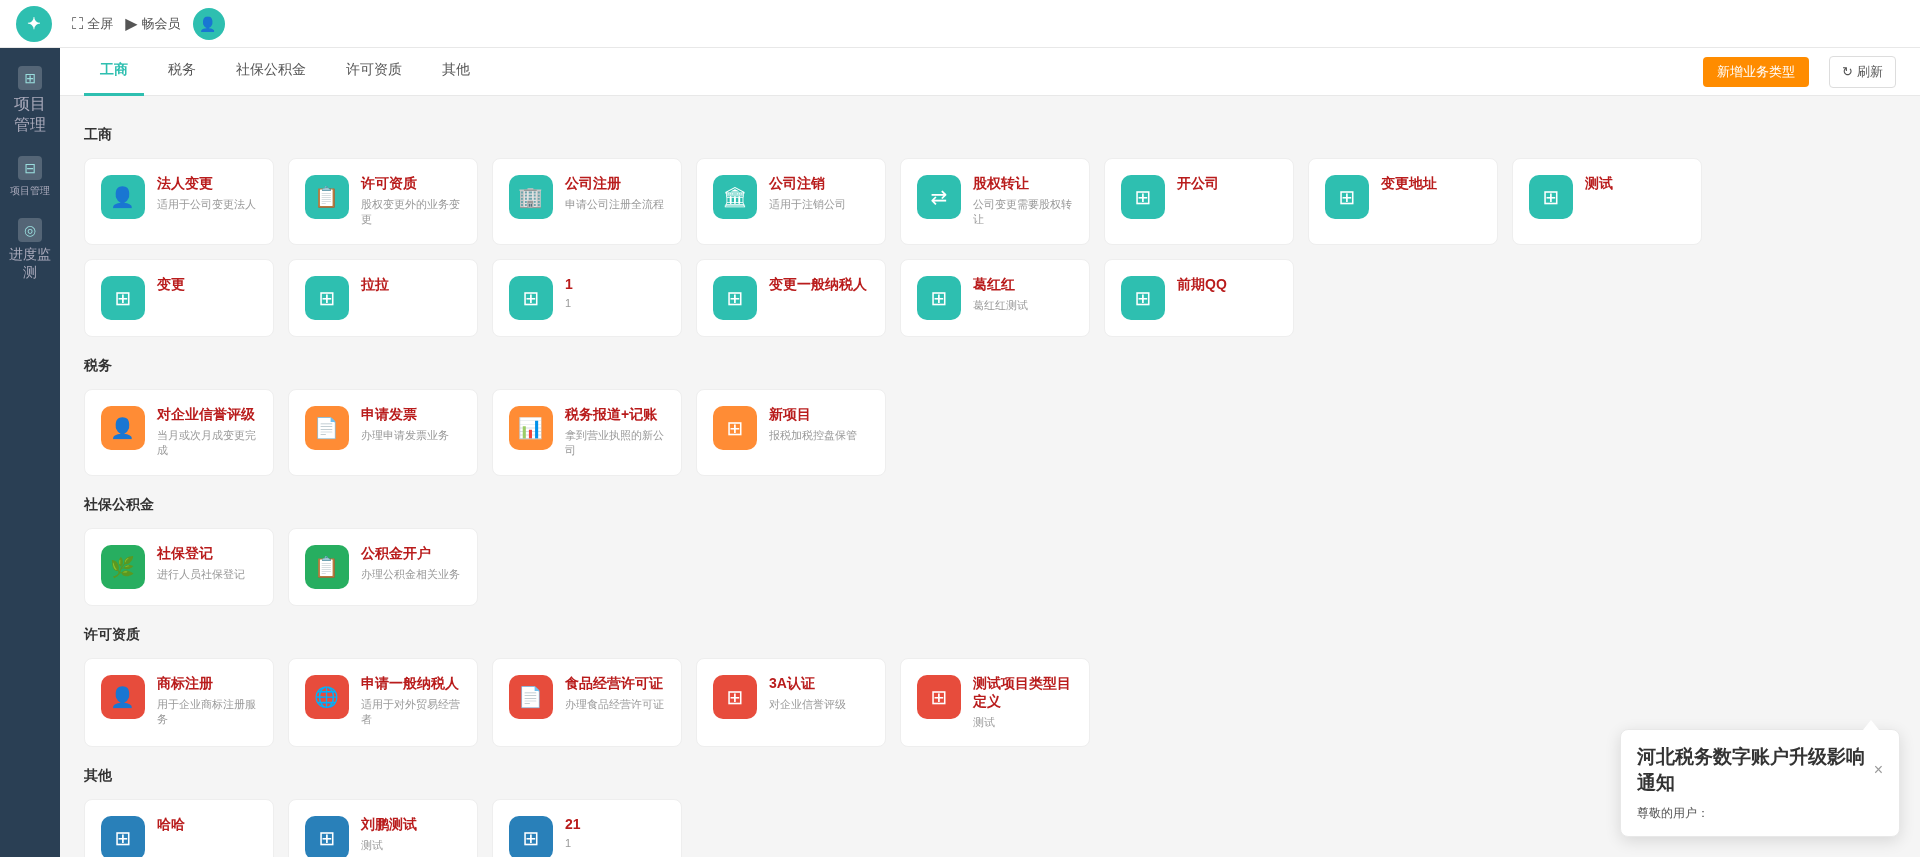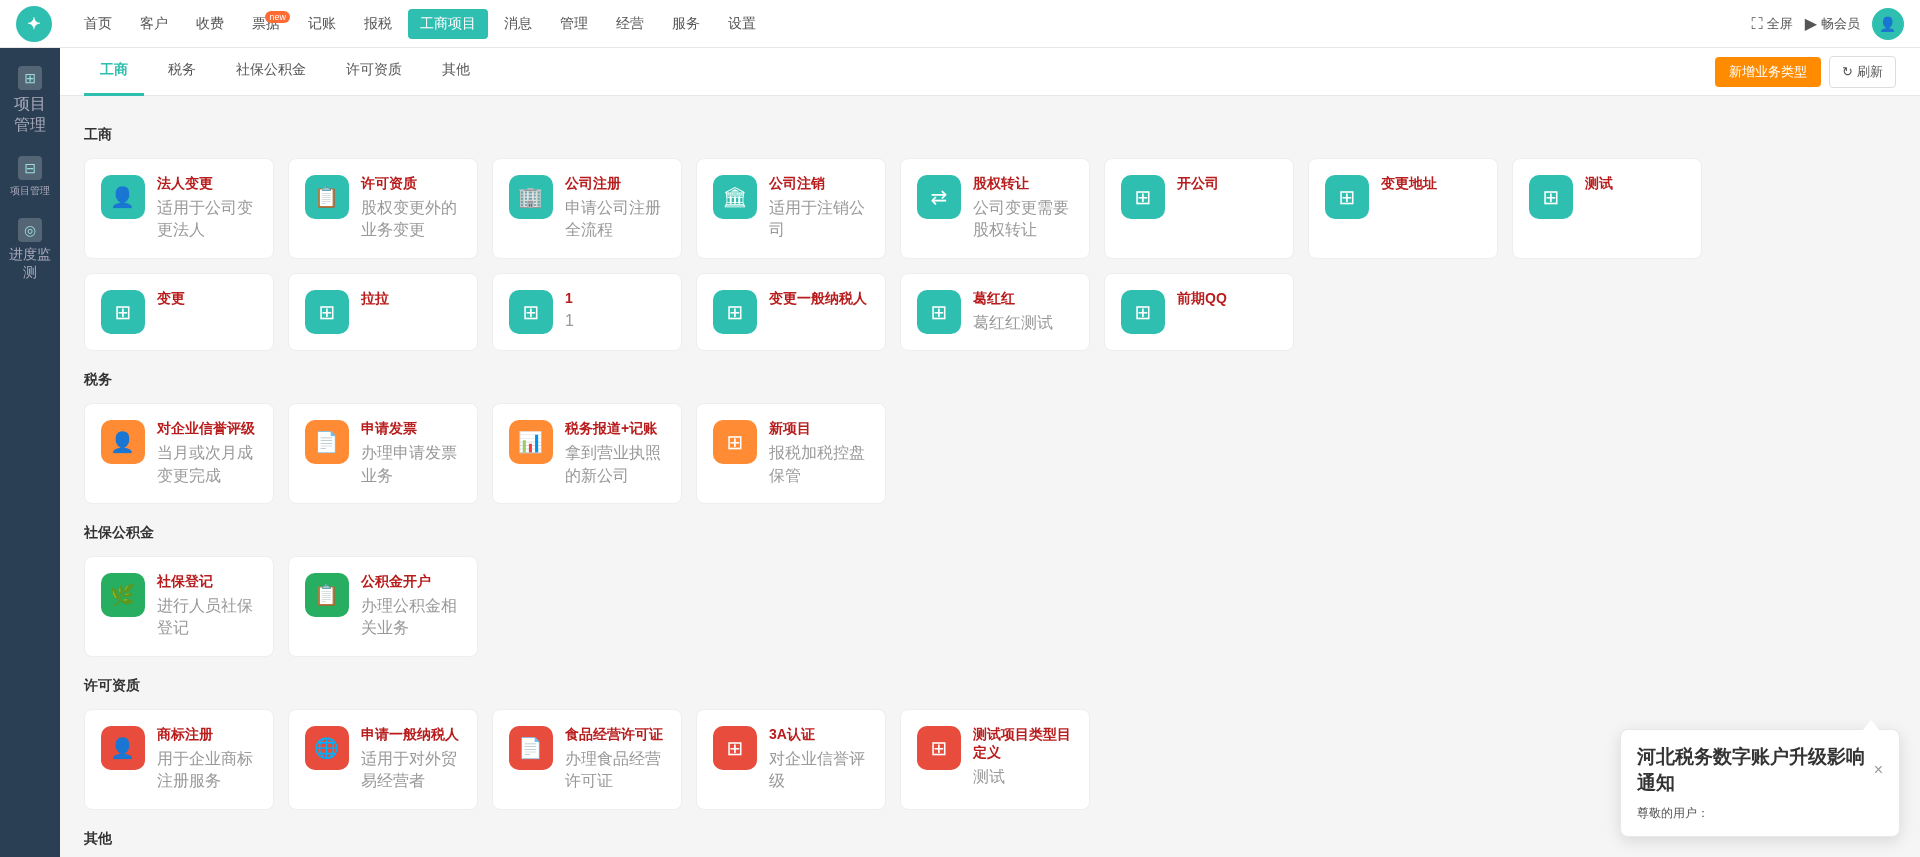--- a/index.html
+++ b/index.html
@@ -124,21 +124,21 @@
       border-bottom: 3px solid transparent;
       margin-right: 8px;
     }
     .sub-tab.active {
       color: #2ebfb0;
       border-bottom: 3px solid #2ebfb0;
       font-weight: bold;
     }
     .tab-actions {
       margin-left: auto;
-      display: flex; align-items: center; gap: 8px;
+      display: flex; align-items: center; gap: 20px;
     }
     .btn-new-type {
       background: #ff8c00;
       color: white;
       padding: 6px 14px;
       border: none;
       border-radius: 4px;
       cursor: pointer;
       font-size: 13px;
     }
@@ -190,21 +190,21 @@
       font-size: 20px;
     }
     .card-text { flex: 1; min-width: 0; }
     .card-name {
       font-size: 14px;
       font-weight: bold;
       color: #b91c1c;
       margin-bottom: 4px;
     }
     .card-desc {
-      font-size: 16px;
+      font-size: 11px;
       color: #999;
       line-height: 1.4;
     }
 
     
     .notification-popup {
       position: fixed;
       bottom: 20px;
       right: 20px;
       background: white;
@@ -231,34 +231,20 @@
       border-bottom: 10px solid white;
     }
   </style>
 </head>
 <body>
 
 <nav class="top-nav">
   <div class="nav-logo">
     <span>✦</span>
   </div>
-  <div class="nav-items" id="nav-items-container">
-      <div class="nav-item">首页</div>
-      <div class="nav-item">客户</div>
-      <div class="nav-item">收费</div>
-      <div class="nav-item">票据<span class="nav-badge">new</span></div>
-      <div class="nav-item">记账</div>
-      <div class="nav-item">报税</div>
-      <div class="nav-item active">工商项目</div>
-      <div class="nav-item">消息</div>
-      <div class="nav-item">管理</div>
-      <div class="nav-item">经营</div>
-      <div class="nav-item">服务</div>
-      <div class="nav-item">设置</div>
-    </div>
   <div class="nav-right">
     <div class="nav-right-btn">
       <span style="font-size:16px;">⛶</span>
       <span>全屏</span>
     </div>
     <div class="nav-right-btn">
       <span style="font-size:16px;">▶</span>
       <span>畅会员</span>
     </div>
     <div class="avatar">👤</div>

